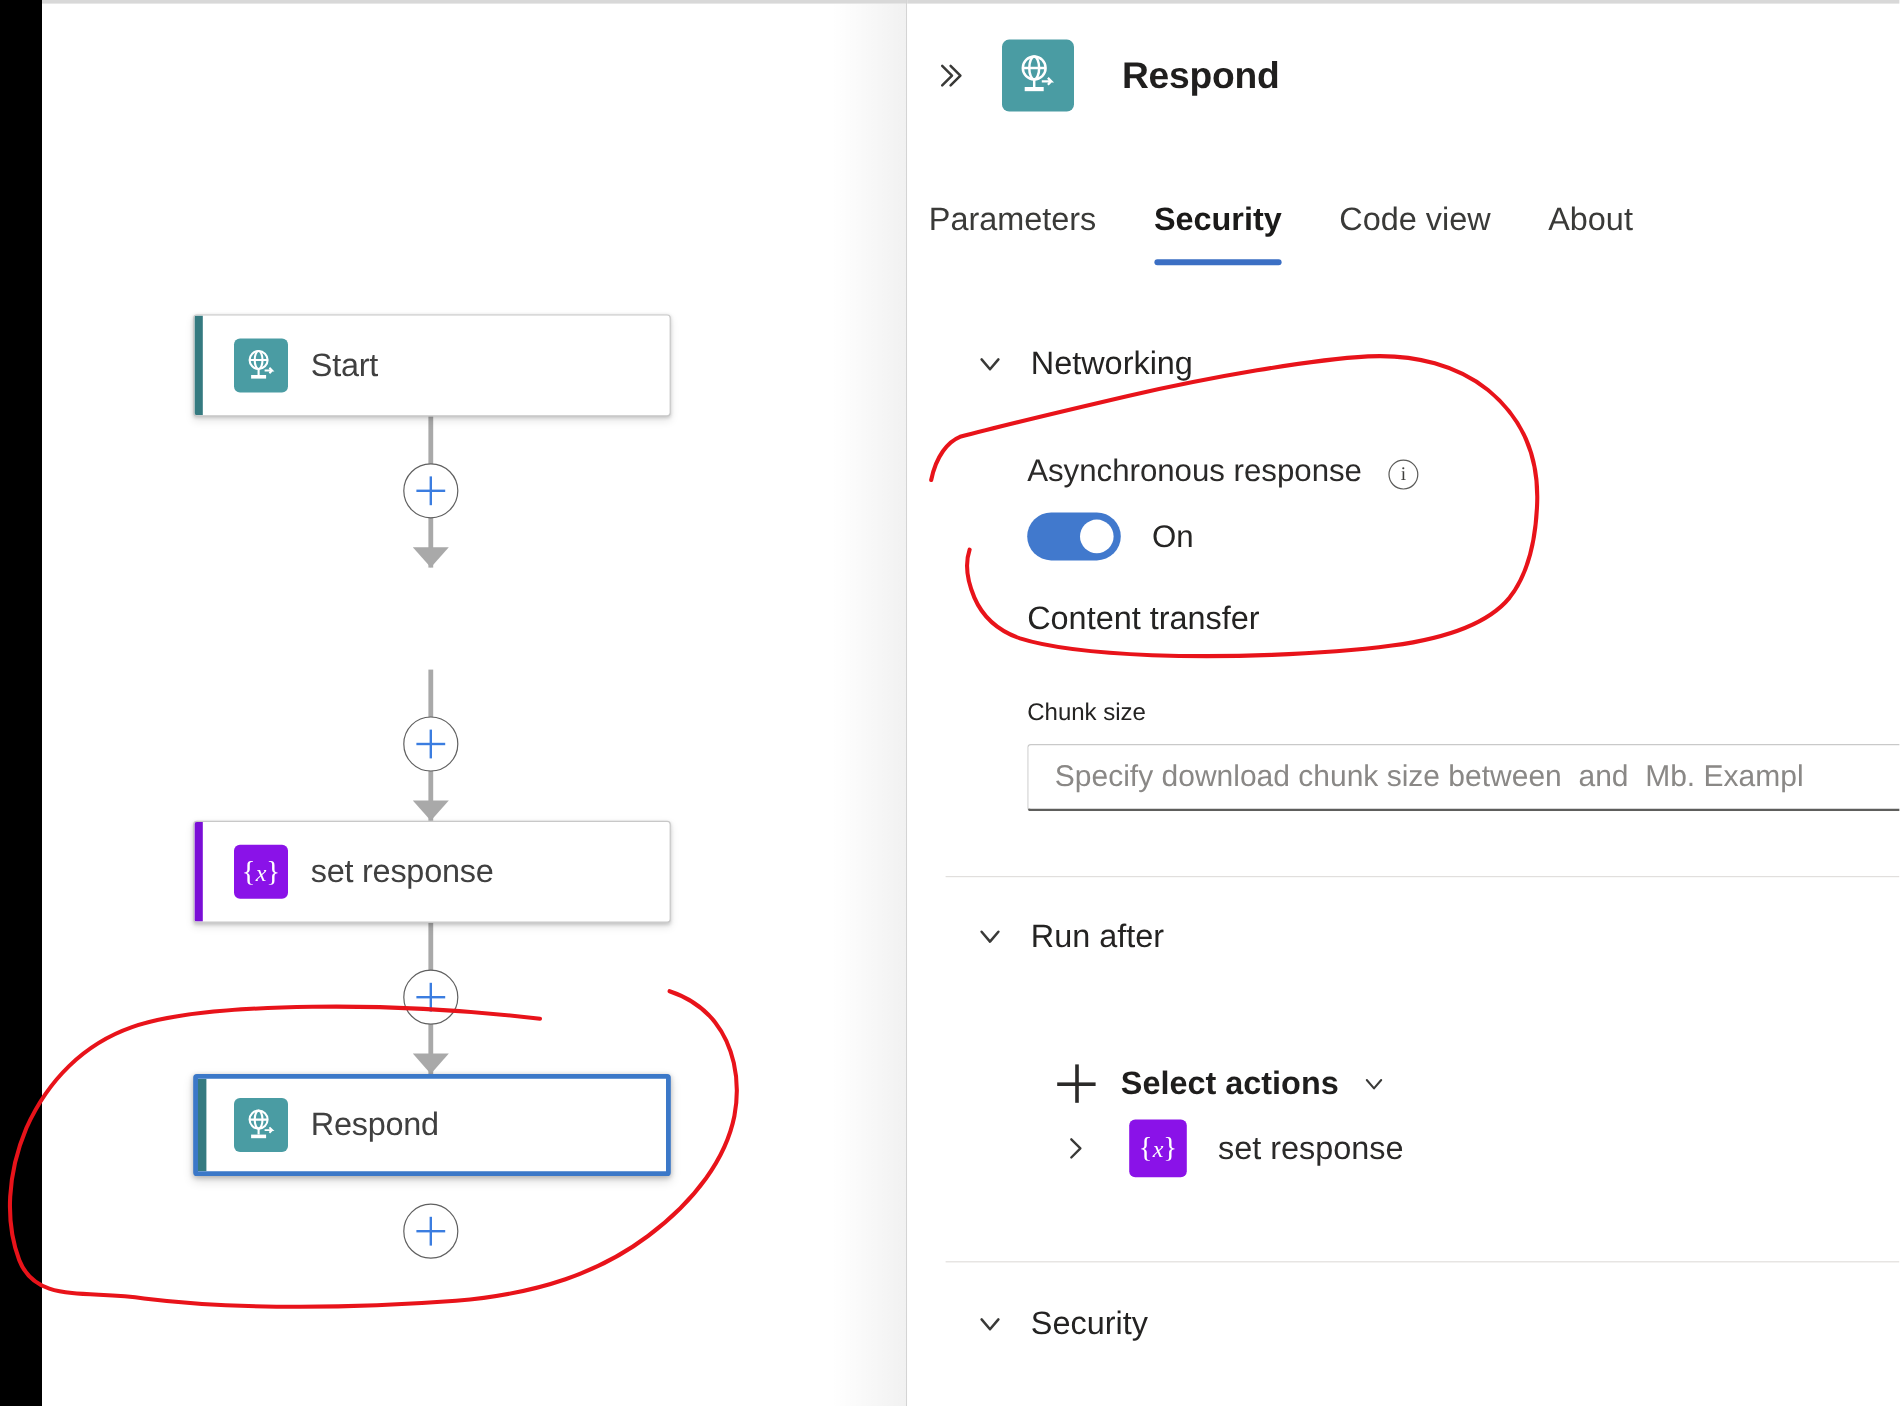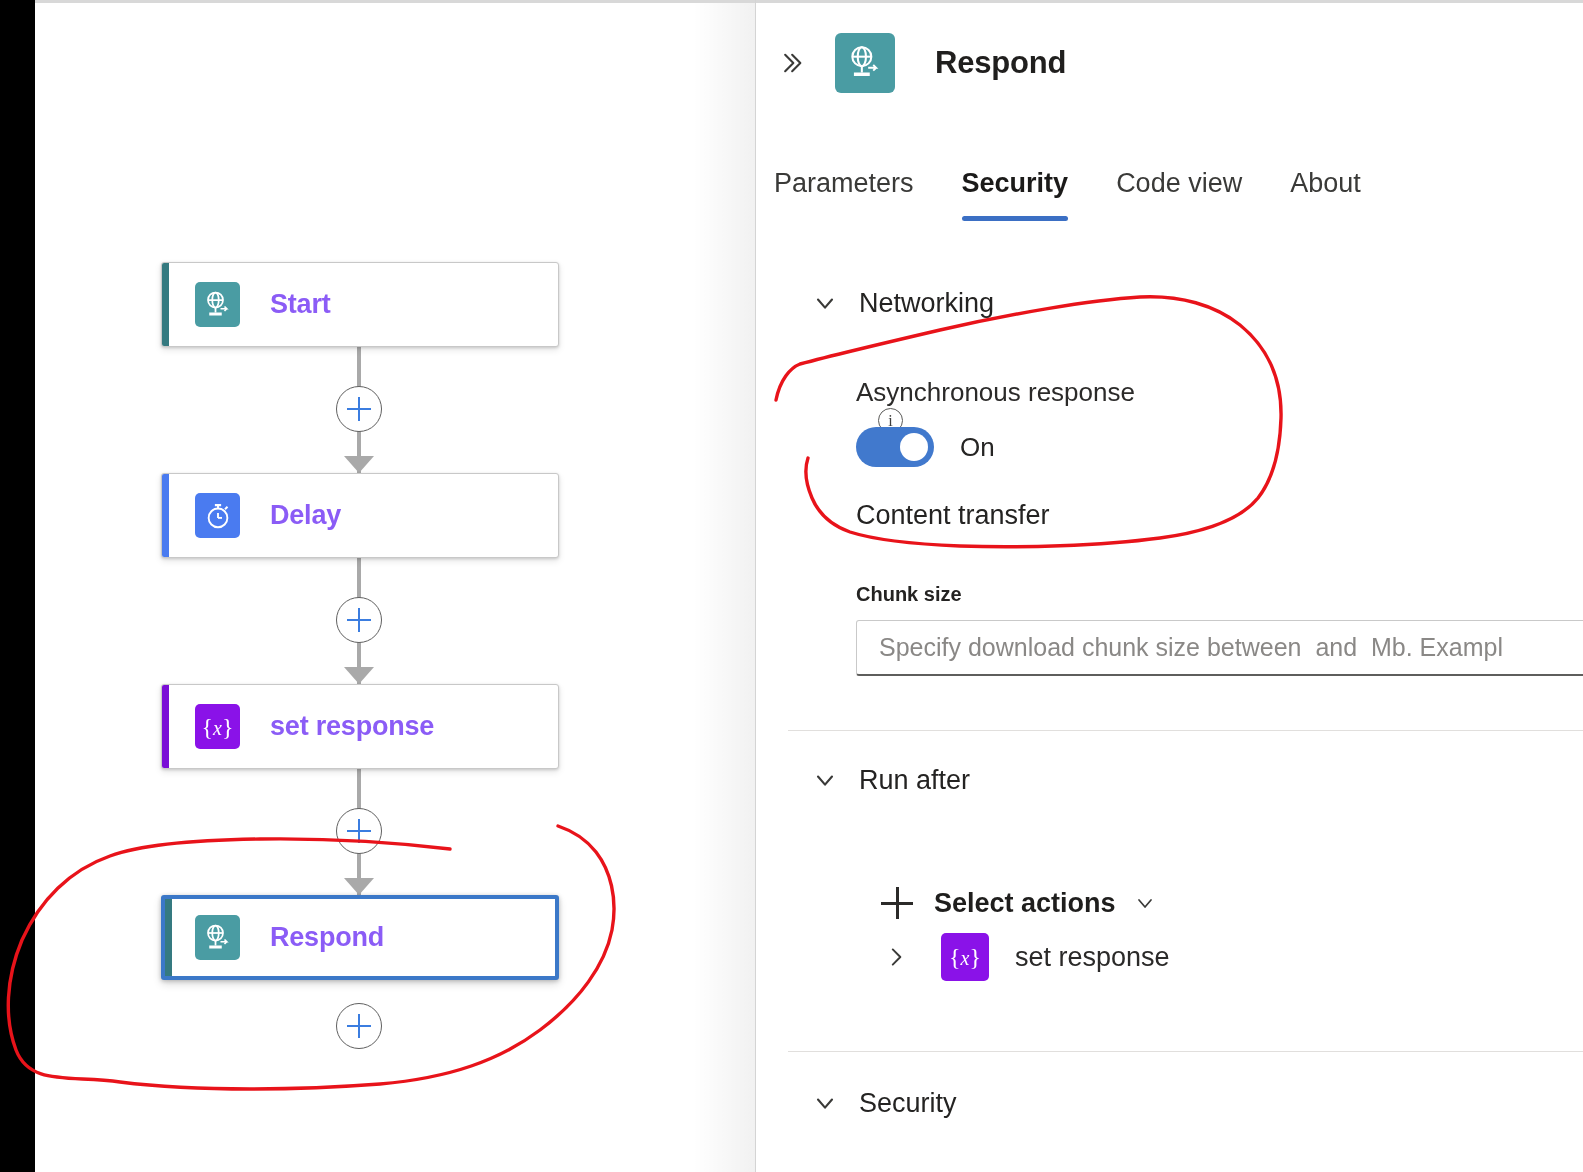--- a/index.html
+++ b/index.html
@@ -70,24 +70,24 @@
     width: 45px; height: 45px;
     margin-left: 33px;
     border-radius: 5px;
     display: flex;
     align-items: center;
     justify-content: center;
     flex: 0 0 auto;
   }
   .node.selected .node-icon { margin-left: 30px; }
   .node-label {
-    margin-left: 30px;
+    margin-left: 19px;
     font-size: 27px;
-    color: #8b5cf6;
-    font-weight: 700;
+    color: #404040;
+    font-weight: 400;
     letter-spacing: -0.2px;
     white-space: nowrap;
   }
 
   .node-start   { top: 259px; }
   .node-delay   { top: 470px; }
   .node-setresp { top: 681px; }
   .node-respond { top: 892px; }
 
   
@@ -225,24 +225,23 @@
     color: #242322;
     font-weight: 400;
   }
   .sh-networking { left: 52px; top: 283px; }
   .sh-runafter   { left: 52px; top: 760px; }
   .sh-security   { left: 52px; top: 1083px; }
 
   .field-label {
     position: absolute;
     display: flex;
-    align-items: flex-start;
+    align-items: flex-end;
     font-size: 26px;
     color: #2b2a29;
-    flex-direction: column;
   }
   .lbl-async { left: 100px; top: 374px; }
   .info-icon {
     margin-left: 22px;
     width: 25px; height: 25px;
     border-radius: 50%;
     border: 1.6px solid #5a5a58;
     color: #3f3f3d;
     font-size: 16px;
     font-family: "Liberation Serif", serif;
@@ -290,21 +289,21 @@
     font-size: 21px;
     font-style: italic;
     color: #3c3b39;
     white-space: nowrap;
   }
 
   .input-label {
     position: absolute;
     left: 100px; top: 580px;
     font-size: 20px;
-    font-weight: 700;
+    font-weight: 400;
     color: #242322;
   }
   .text-input {
     position: absolute;
     left: 100px; top: 617px;
     width: 760px; height: 56px;
     border: 1px solid #c9c9c9;
     border-bottom: 2px solid #5e5e5c;
     border-radius: 3px;
     background: #ffffff;
@@ -425,34 +424,20 @@
           <ellipse cx="10" cy="8" rx="2.6" ry="6"></ellipse>
           <line x1="4" y1="8" x2="16" y2="8"></line>
           <line x1="10" y1="14" x2="10" y2="18"></line>
           <rect x="5" y="18" width="10" height="2.4" fill="#ffffff" stroke="none"></rect>
           <path d="M14 15 h5 l-1.8 -1.8 M19 15 l-1.8 1.8" stroke-width="1.3"></path>
         </svg>
       </div>
       <div class="node-label">Start</div>
     </div>
 
-    <div class="node node-delay">
-      <div class="accent" style="background:#4a7bf0"></div>
-      <div class="node-icon" style="background:#4a7bf0">
-        <svg width="30" height="30" viewBox="0 0 24 24" fill="none" stroke="#ffffff" stroke-width="1.5">
-          <circle cx="12" cy="13.5" r="7.5"></circle>
-          <line x1="12" y1="13.5" x2="12" y2="9.5"></line>
-          <line x1="12" y1="13.5" x2="15.2" y2="13.5"></line>
-          <line x1="9.5" y1="3.2" x2="14.5" y2="3.2" stroke-width="1.8"></line>
-          <line x1="12" y1="3.2" x2="12" y2="6"></line>
-          <line x1="17.6" y1="6.6" x2="19.6" y2="4.6" stroke-width="1.6"></line>
-        </svg>
-      </div>
-      <div class="node-label">Delay</div>
-    </div>
 
     <div class="node node-setresp">
       <div class="accent" style="background:#7a0ed6"></div>
       <div class="node-icon" style="background:#8a12e8">
         <span class="brace" style="color:#fff;font-size:24px;line-height:1;">{<i style="font-size:20px">x</i>}</span>
       </div>
       <div class="node-label">set response</div>
     </div>
 
     <div class="node node-respond selected">

